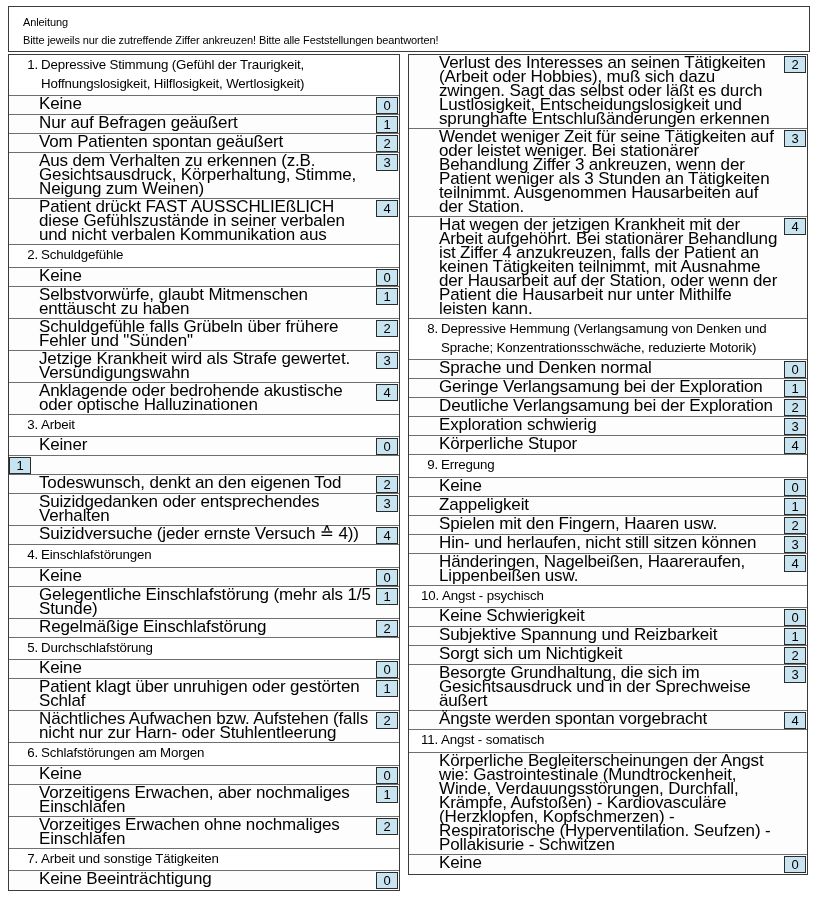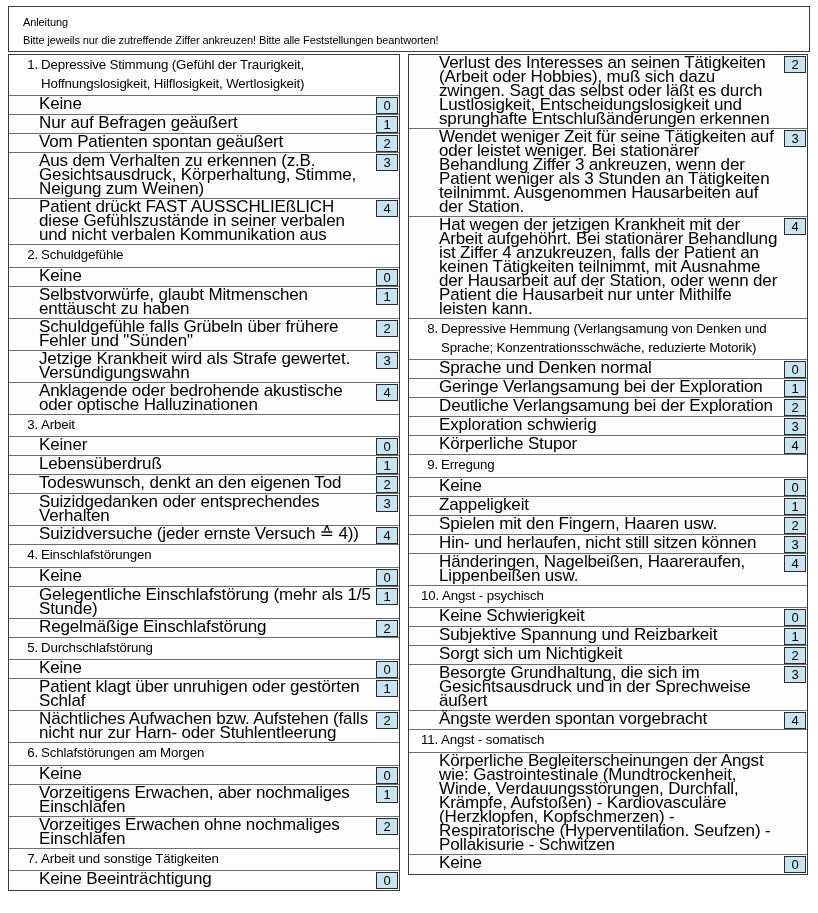--- a/index.html
+++ b/index.html
@@ -200,21 +200,20 @@
               <span class="txt">Arbeit</span>
             </div>
           </div>
           <div class="score-spacer"></div>
         </div>
         <div class="row opt">
           <div class="row-text">Keiner</div>
           <div class="score">0</div>
         </div>
         <div class="row opt">
-          <div class="row-text">Lebensüberdruß</div>
           <div class="score">1</div>
         </div>
         <div class="row opt">
           <div class="row-text">Todeswunsch, denkt an den eigenen Tod</div>
           <div class="score">2</div>
         </div>
         <div class="row opt">
           <div class="row-text">Suizidgedanken oder entsprechendes Verhalten</div>
           <div class="score">3</div>
         </div>

